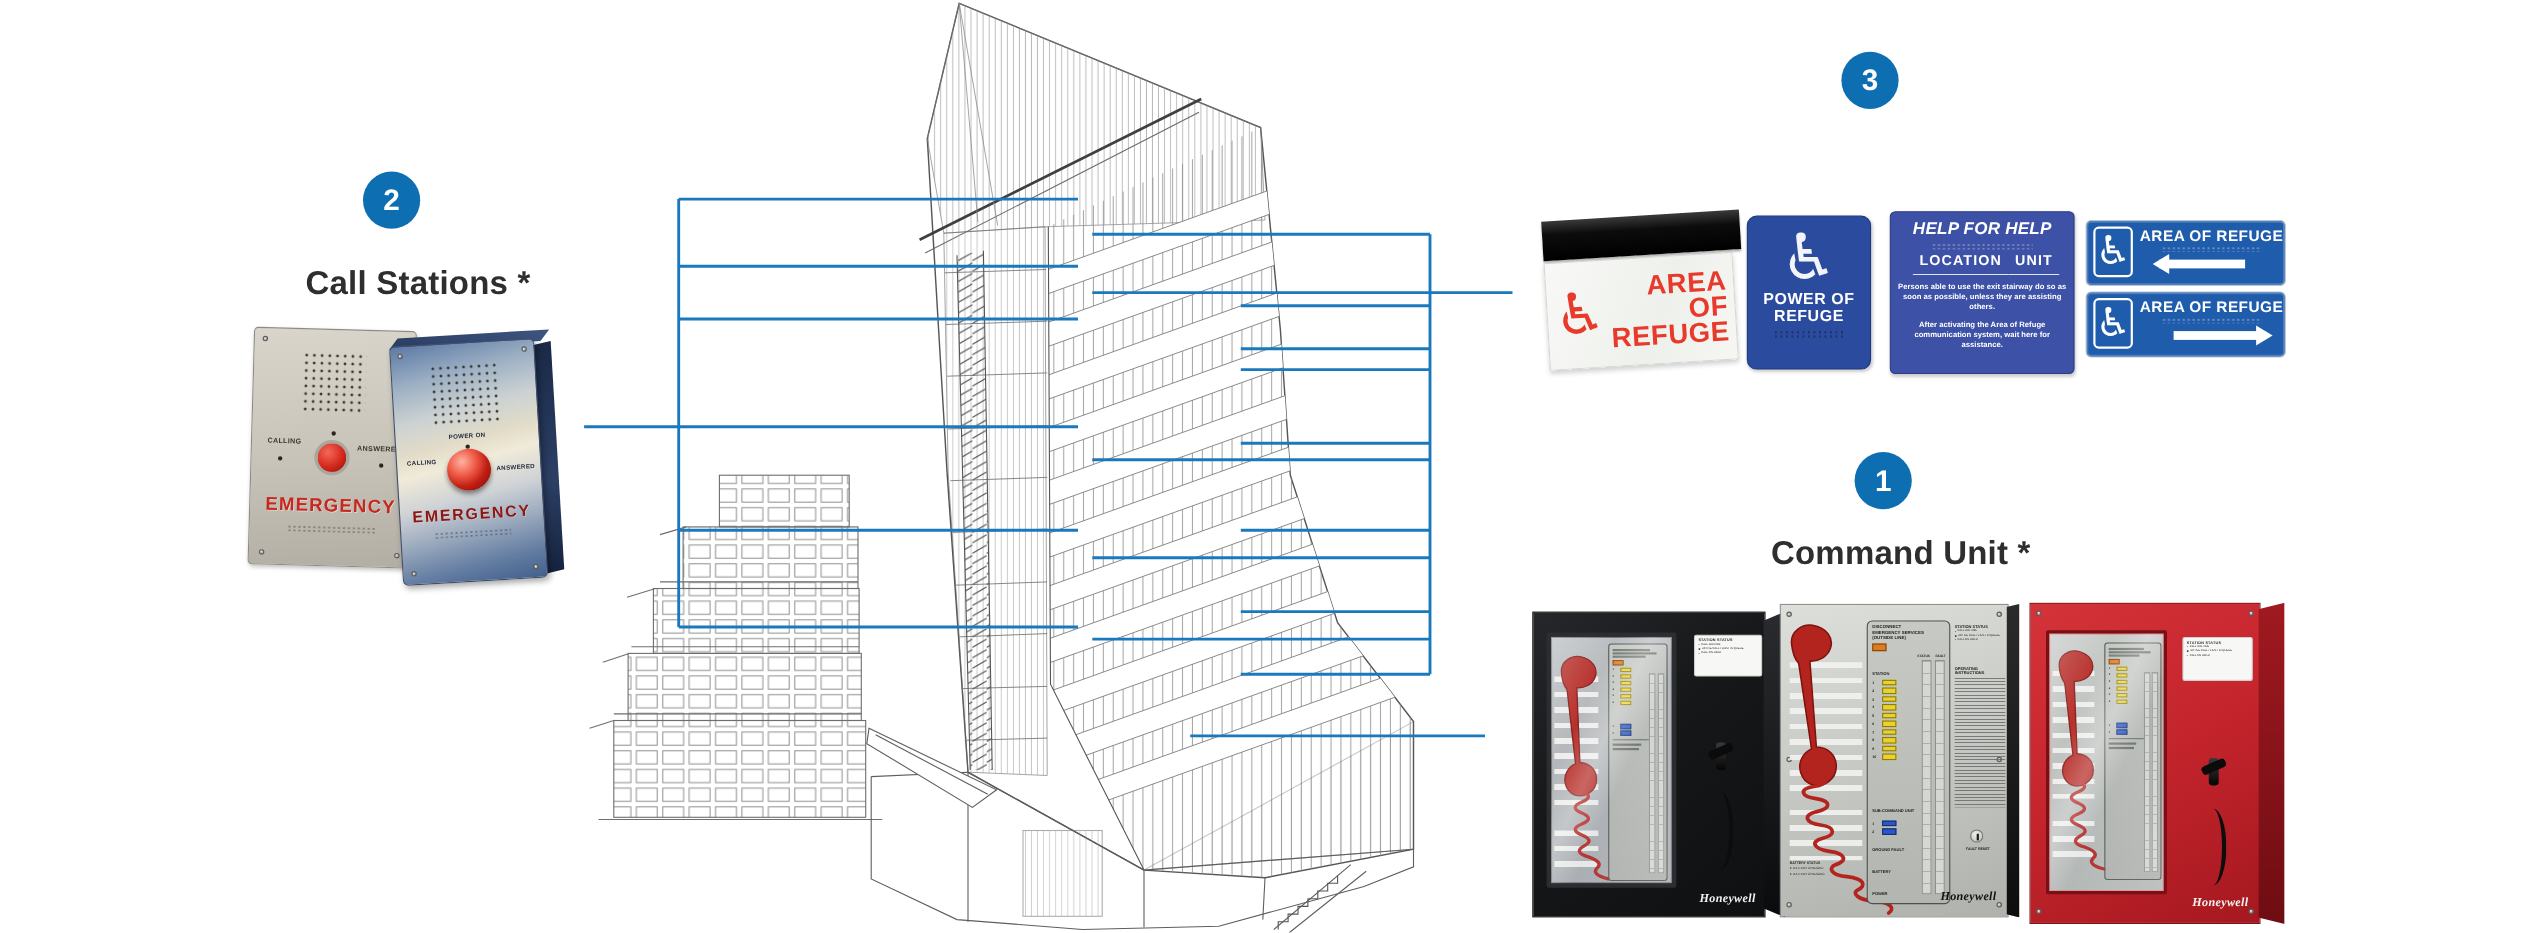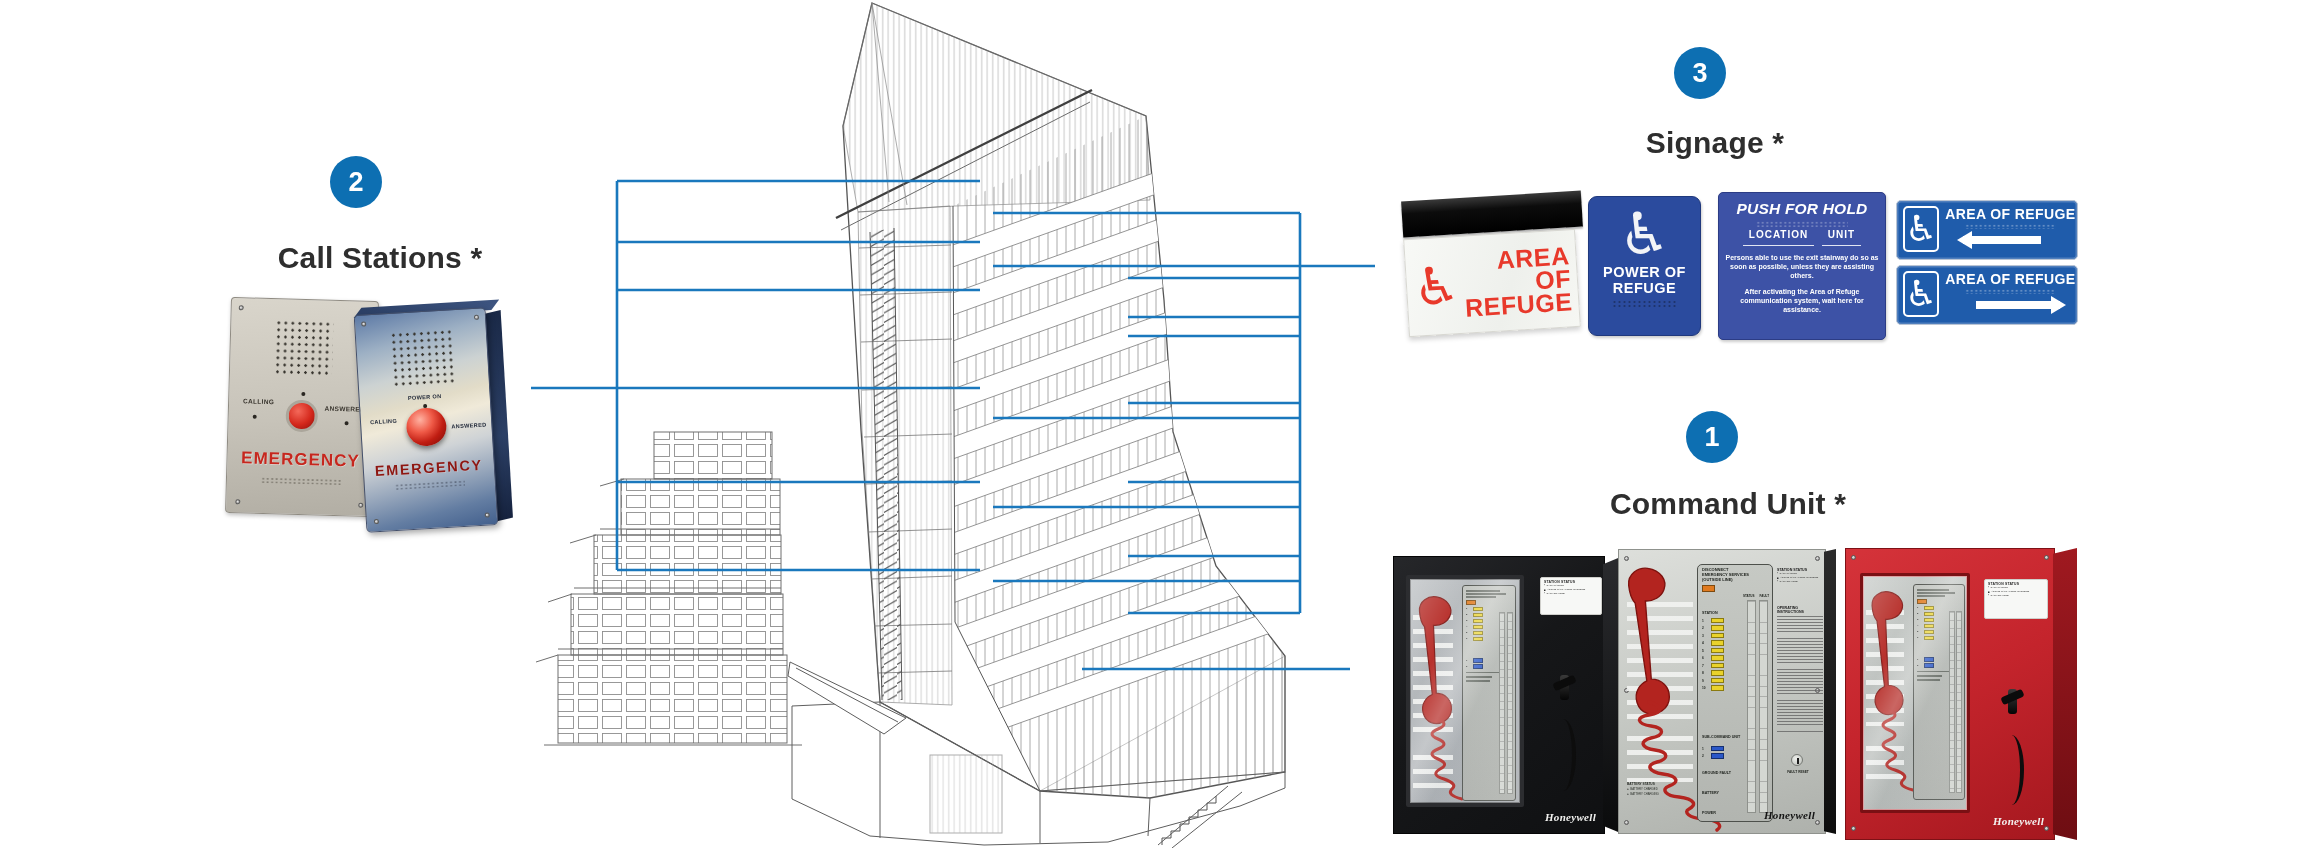--- a/index.html
+++ b/index.html
@@ -60,21 +60,21 @@
              border:1px solid #20397d;display:flex;flex-direction:column;align-items:center;padding-top:8px;
              box-shadow:1px 2px 3px rgba(0,0,0,.2);}
   .sg-plaque .wheel{color:#f3f4f7;font-size:58px;}
   .sg-plaque .txt{margin-top:2px;color:#fff;font-weight:700;font-size:14.5px;line-height:1.1;text-align:center;letter-spacing:.5px;}
   .braille-w{height:7px;background-image:radial-gradient(circle,rgba(0,0,0,.30) 1px,transparent 1.2px);background-size:5px 4px;}
 
   .sg-pfh{position:absolute;left:1718px;top:192px;width:168px;height:148px;background:#3d52a6;border-radius:5px;
           border:1px solid #2c3c85;color:#fff;padding:7px 6px 4px;text-align:center;box-shadow:1px 2px 3px rgba(0,0,0,.2);}
   .sg-pfh .title{font-size:15.5px;font-weight:800;font-style:italic;letter-spacing:.2px;white-space:nowrap;}
   .sg-pfh .br{width:60%;margin:3px auto 2px;height:6px;background-image:radial-gradient(circle,rgba(255,255,255,.30) .9px,transparent 1.1px);background-size:4.5px 3.5px;}
-  .sg-pfh .lf{display:flex;justify-content:space-around;font-size:10px;font-weight:700;letter-spacing:1px;margin:0 14px;}
+  .sg-pfh .lf{display:flex;justify-content:space-around;font-size:13px;font-weight:700;letter-spacing:1px;margin:0 14px;}
   .sg-pfh .lf span{border-bottom:1px solid rgba(255,255,255,.85);padding:0 6px 5px;}
   .sg-pfh .body{font-size:7px;font-weight:700;line-height:1.3;margin-top:7px;}
 
   .sg-dir{position:absolute;left:1896px;top:200px;width:182px;}
   .dir-sign{position:relative;height:60px;background:#1f5cab;border:1px solid #b9c4d4;border-radius:5px;
             box-shadow:inset 0 0 0 1.5px rgba(255,255,255,.22);margin-bottom:5px;display:flex;padding:5px 6px;}
   .dir-sign .icobox{width:42px;height:46px;border:2.5px solid #fff;border-radius:5px;display:flex;align-items:center;justify-content:center;}
   .dir-sign .wheel{color:#fff;font-size:36px;}
   .dir-sign .rcol{flex:1;padding-left:6px;display:flex;flex-direction:column;align-items:center;}
   .dir-sign .txt{font-size:14px;font-weight:800;color:#fff;letter-spacing:.4px;white-space:nowrap;}
@@ -293,21 +293,20 @@
       <span class="cs-lbl-r" style="right:5px;top:113px;">ANSWERED</span>
       <div class="cs-btn-r" style="top:96px;"></div>
       <div class="cs-emg-r" style="top:148px;">EMERGENCY</div>
       <div class="braille-sm" style="left:30px;top:170px;width:70px;background-image:radial-gradient(circle,rgba(30,35,50,.4) .9px,transparent 1.1px);"></div>
     </div>
   </div>
 
   <div class="badge" style="left:1674px;top:47px;">
     <span>3</span>
   </div>
-  <div class="callout-label" style="left:1565px;top:126px;width:300px;">Signage *</div>
 
   <div class="sg-edgelit">
     <div class="housing"></div>
     <div class="panel">
       <span class="wheel">♿</span>
       <div class="txt">
         <div>AREA</div>
         <div>OF</div>
         <div>REFUGE</div>
       </div>
@@ -317,21 +316,21 @@
   <div class="sg-plaque">
     <span class="wheel">♿</span>
     <div class="txt">
       <div>POWER OF</div>
       <div>REFUGE</div>
     </div>
     <div class="braille-w" style="width:66px;margin-top:3px;"></div>
   </div>
 
   <div class="sg-pfh">
-    <div class="title">PUSH FOR HOLD</div>
+    <div class="title">HELP FOR HELP</div>
     <div class="br"></div>
     <div class="lf">
       <span>LOCATION</span>
       <span>UNIT</span>
     </div>
     <div class="body">Persons able to use the exit stairway do so as soon as possible, unless they are assisting others.</div>
     <div class="body">After activating the Area of Refuge communication system, wait here for assistance.</div>
   </div>
 
   <div class="sg-dir">

